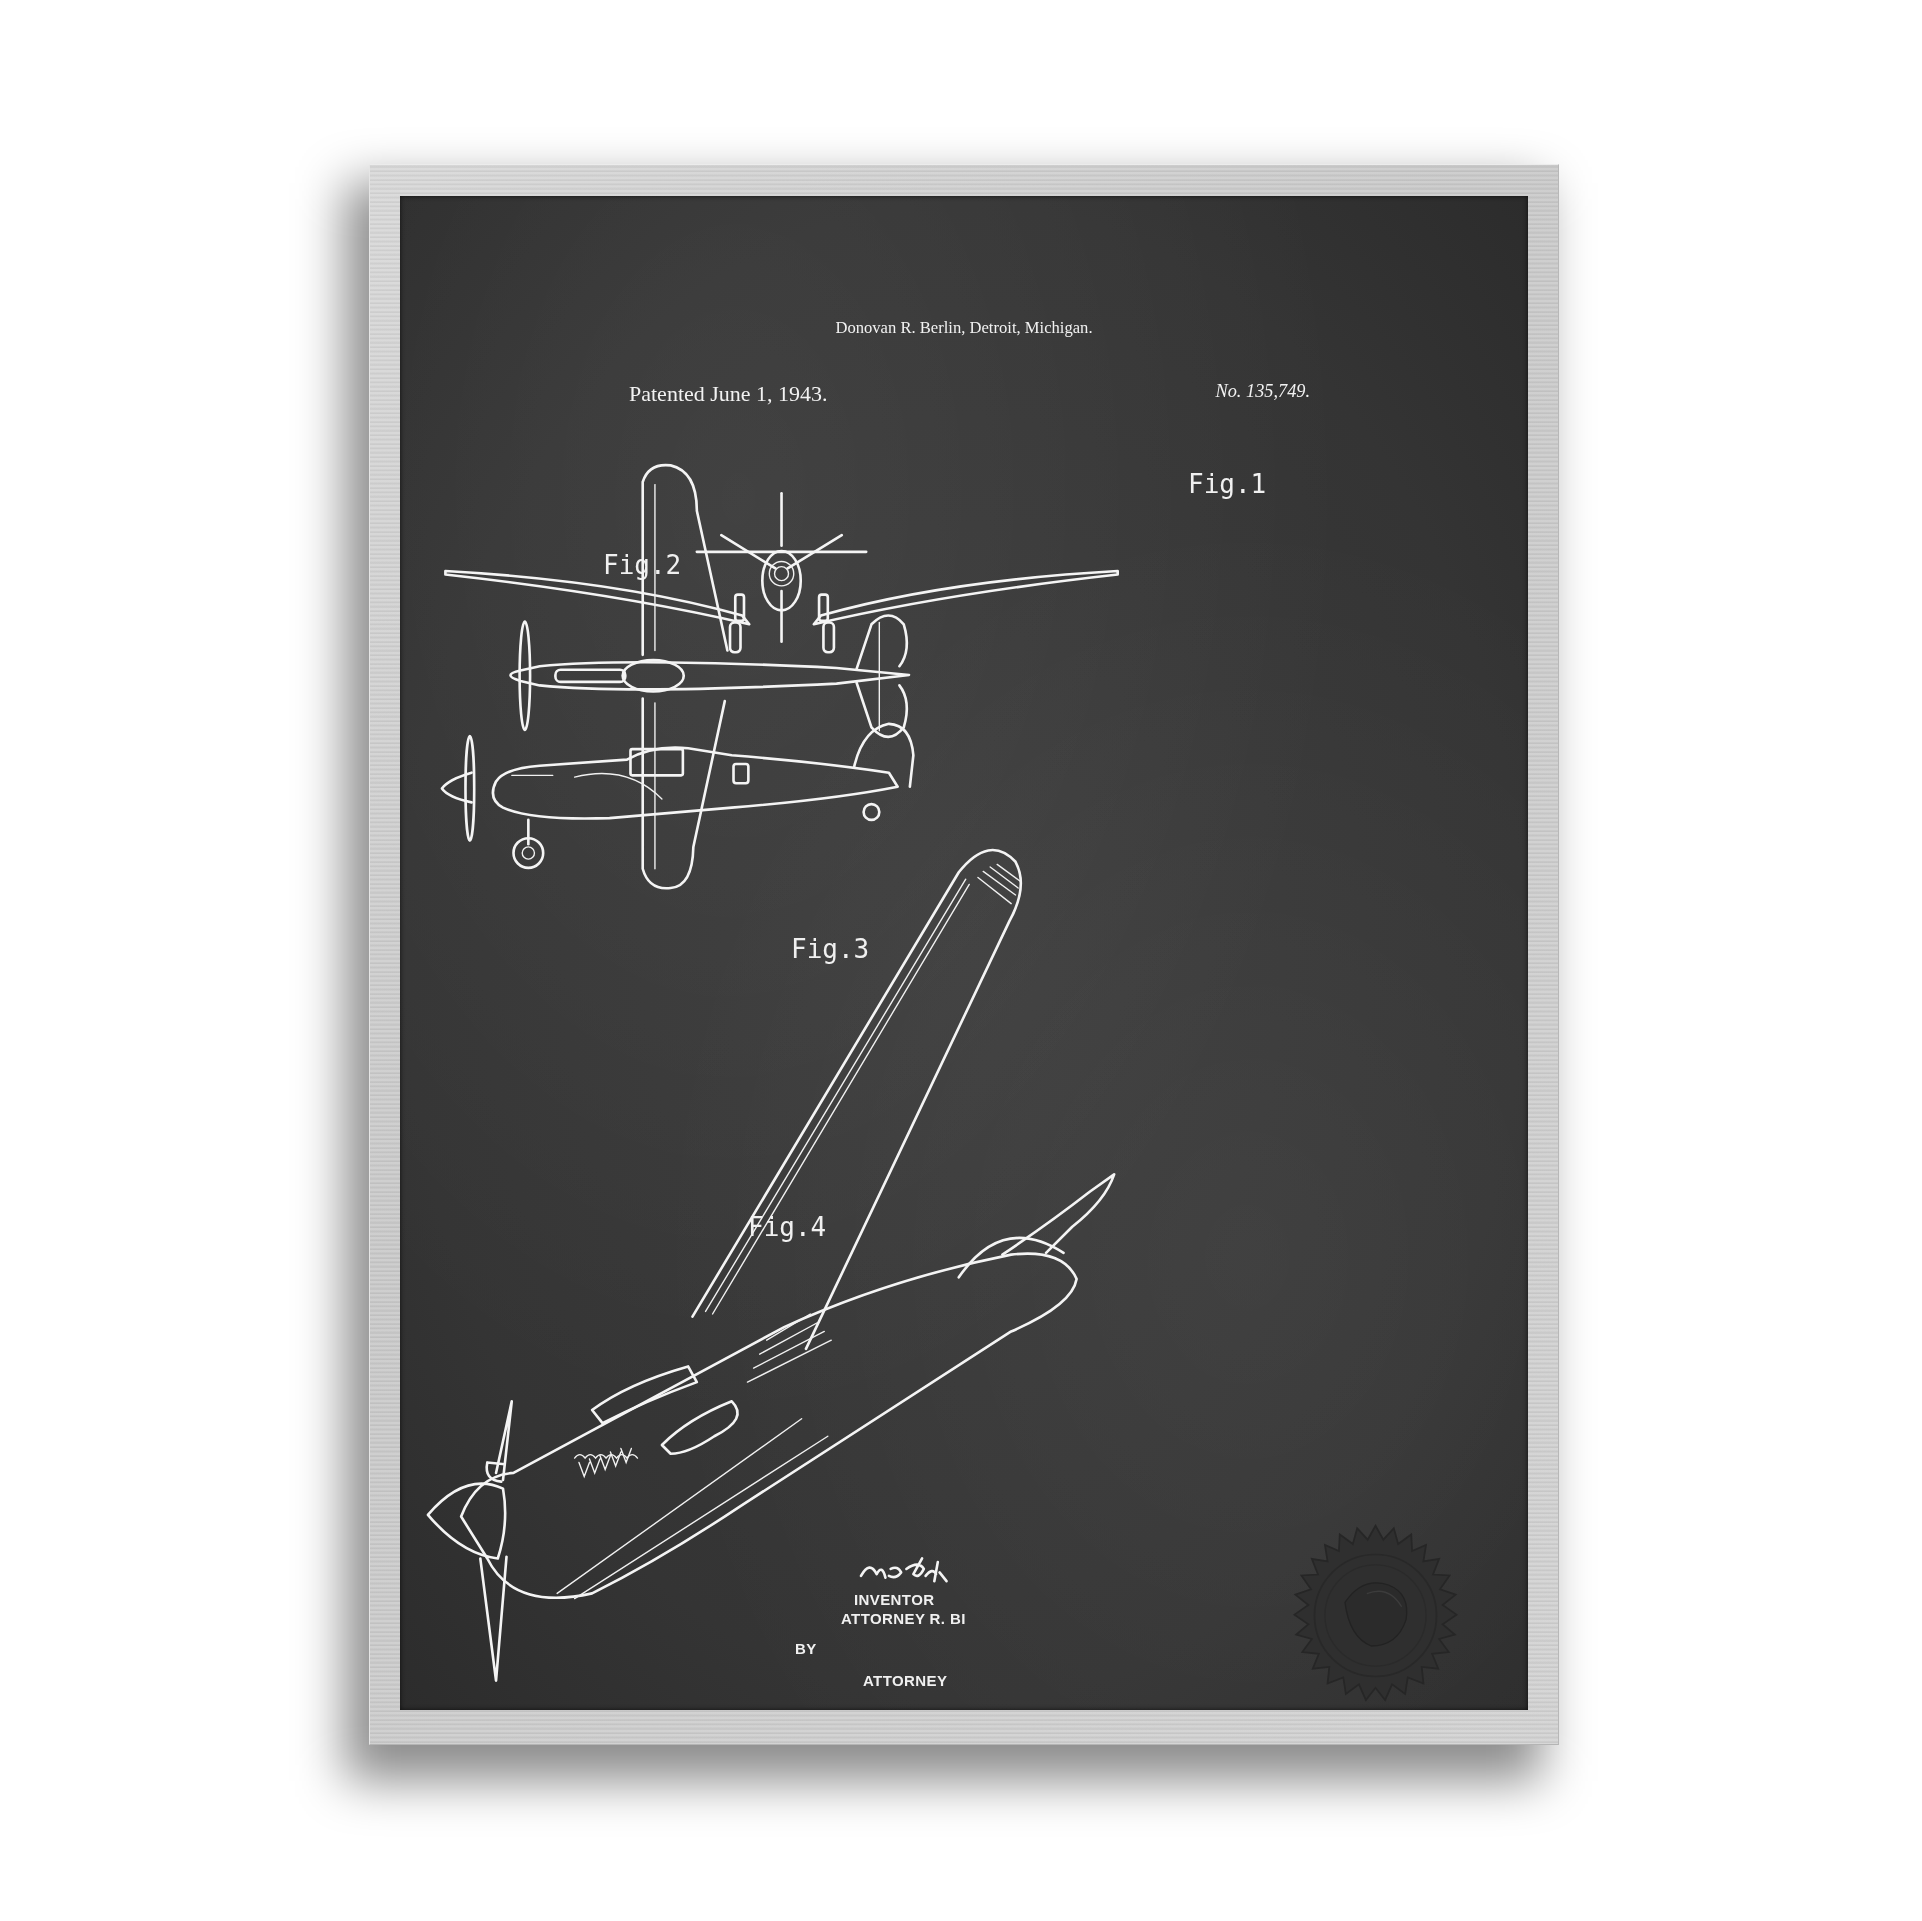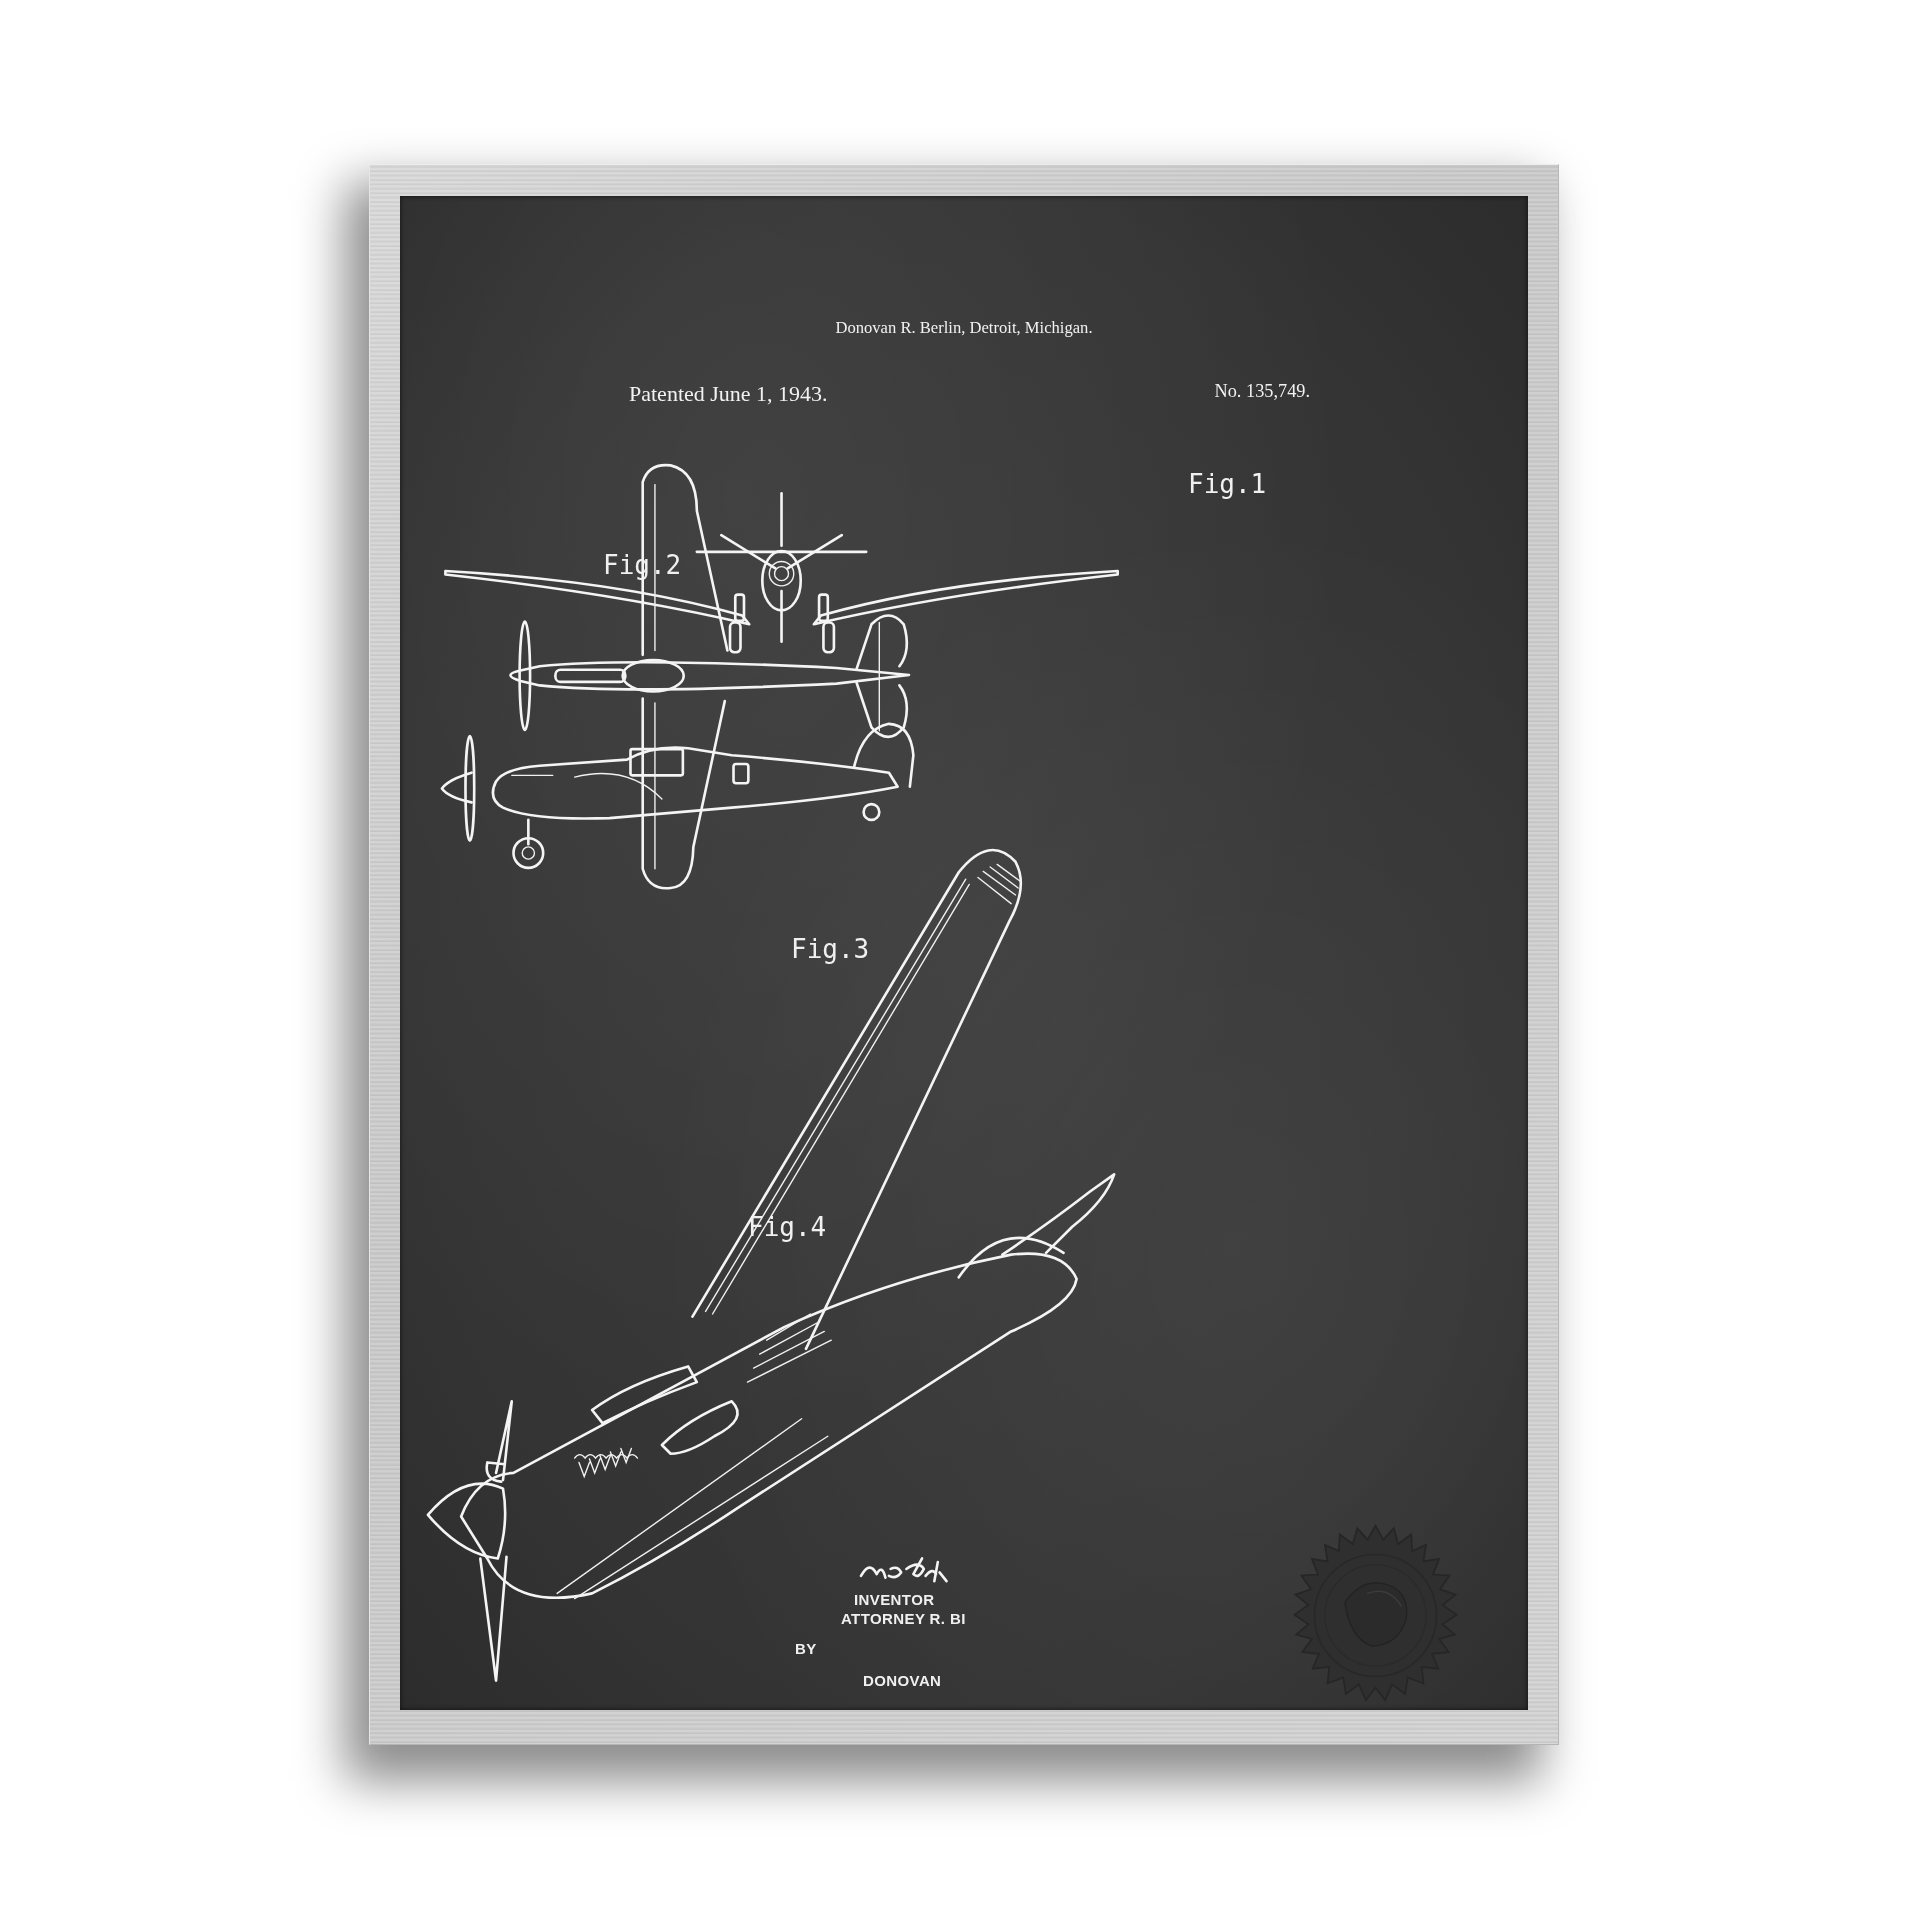--- a/index.html
+++ b/index.html
@@ -46,21 +46,21 @@
     overflow: hidden;
   }
   .txt { position: absolute; color: #f2f2f2; white-space: nowrap; }
   .title {
     left: 0; width: 100%; top: 45px; text-align: center;
     font-size: 52px; letter-spacing: 0.9px; font-variant: small-caps;
   }
   .inventor-line { left: 0; width: 100%; top: 122px; text-align: center; font-size: 16.6px; }
   .design-line { left: 0; width: 100%; top: 155px; text-align: center; font-size: 19px; }
   .patented { left: 229px; top: 185px; font-size: 22px; }
-  .patent-no { right: 218px; top: 185px; font-size: 18.3px; }
+  .patent-no { right: 218px; top: 185px; font-size: 18.3px; font-style: italic; }
   .fig {
     font-family: "DejaVu Sans Mono", monospace;
     font-size: 26px; color: #f0f0f0;
   }
   .mono-caps {
     font-family: "Liberation Sans", sans-serif; font-size: 15px; font-weight: bold;
     color: #f0f0f0; letter-spacing: 0.4px; margin-top: 36px;
   }
   svg.drawings { position: absolute; left: 0; top: 0; }
   svg.drawings .ln { fill: none; stroke: #f4f4f4; stroke-width: 3; stroke-linejoin: round; stroke-linecap: round; }
@@ -149,21 +149,21 @@
         <path class="thin" d="M 420 1310 L 470 1280 M 412 1326 L 478 1290 M 405 1342 L 486 1300 M 398 1358 L 494 1310"></path>
         <path class="thin" d="M 180 1600 L 460 1400 M 200 1606 L 490 1420"></path>
       </g>
 
       <path class="ln" d="M 528 1580 q 10 -18 18 -2 q 6 -12 10 4 m 6 -10 q 8 -4 12 4 q -6 8 -14 4 m 20 -8 q 14 -10 20 0 q -6 12 -12 6 l 10 -18 m 4 20 q 8 -10 12 -2 m 2 -14 l -4 22 m 6 -10 l 8 10"></path>
     </svg>
 
     <div class="txt mono-caps" style="left:454px; top:1359px;">INVENTOR</div>
     <div class="txt mono-caps" style="left:441px; top:1378px;">ATTORNEY R. BI</div>
     <div class="txt mono-caps" style="left:395px; top:1408px;">BY</div>
-    <div class="txt mono-caps" style="left:463px; top:1440px;">DONOVAN</div>
+    <div class="txt mono-caps" style="left:463px; top:1440px;">ATTORNEY</div>
 
     <svg style="position:absolute; left:884px; top:1328px;" width="183" height="183" viewBox="0 0 210 210">
       <polygon points="105,2 114,18 126,5 131,23 146,12 147,31 163,24 160,43 178,40 171,58 190,59 179,75 197,81 182,93 198,104 182,115 196,127 178,132 189,147 170,149 177,166 158,164 160,183 142,176 139,195 124,184 116,202 105,188 94,202 86,184 71,195 68,176 50,183 52,164 33,166 40,149 21,147 32,132 14,127 28,115 12,104 28,93 13,81 31,75 20,59 39,58 32,40 50,43 47,24 63,31 64,12 79,23 84,5 96,18" fill="#2f2f2f" stroke="#262626" stroke-width="2"></polygon>
       <circle cx="105" cy="105" r="70" fill="none" stroke="#282828" stroke-width="2"></circle>
       <circle cx="105" cy="105" r="58" fill="none" stroke="#2a2a2a" stroke-width="1.5"></circle>
       <path d="M 70 90 Q 90 60 120 70 Q 145 80 140 110 Q 130 140 100 140 Q 75 130 70 90 Z" fill="#2b2b2b" stroke="#222" stroke-width="1.5"></path>
       <path d="M 95 80 Q 120 70 135 95" fill="none" stroke="#3c3c3c" stroke-width="1.5"></path>
     </svg>
 
   </div>

